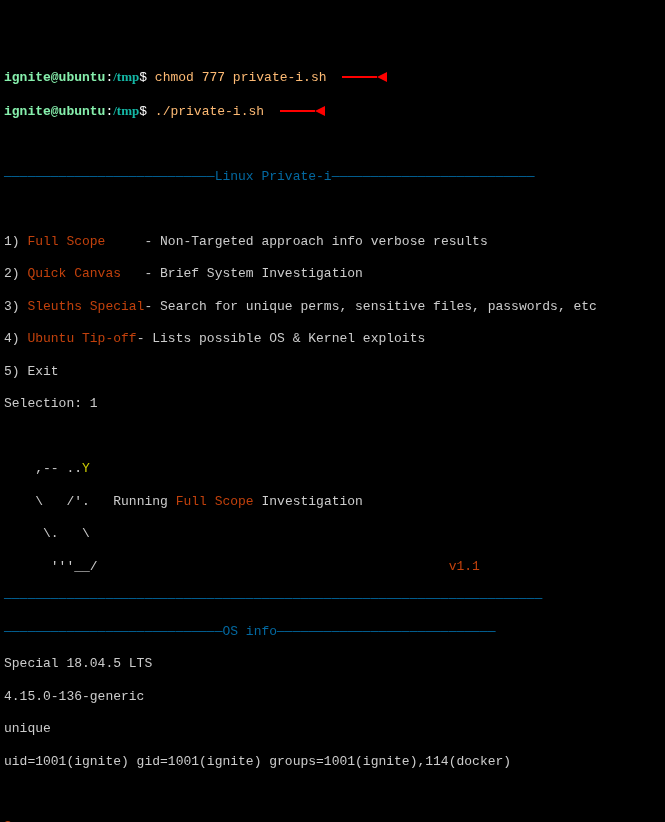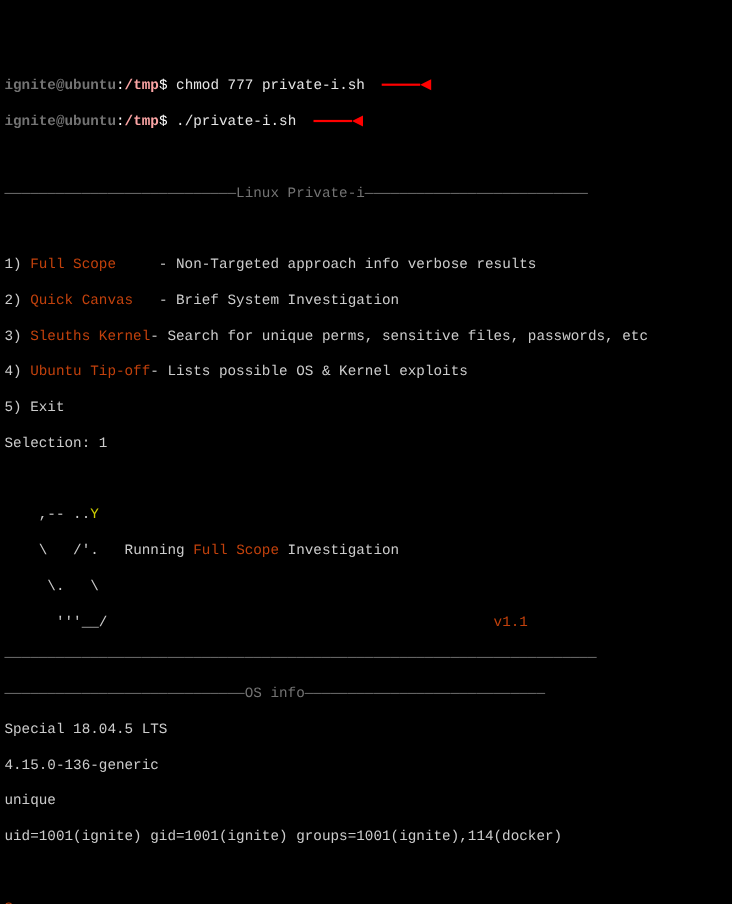--- a/index.html
+++ b/index.html
@@ -7,26 +7,26 @@
     color: #ccc;
     font-family: "Consolas", "Monaco", "Courier New", monospace;
     font-size: 13px;
     line-height: 1.25;
     margin: 0;
     padding: 4px;
     width: 665px;
     box-sizing: border-box;
     white-space: pre;
   }
-  .user { color: #737373; font-weight: bold; margin-top: 24px; }
-  .path { color: #fca5a5; font-weight: bold; }
+  .user { color: #86efac; font-weight: bold; margin-top: 24px; }
+  .path { color: #14b8a6; font-weight: bold; font-family: Liberation Serif, serif; }
   .sym { color: #fff; }
-  .cmd { color: #e5e5e5; margin-top: 26px; }
+  .cmd { color: #fdba74; margin-top: 26px; }
   .blue { color: #c2410c; }
-  .section { color: #737373; }
+  .section { color: #0369a1; }
   .yellow { color: #cccc00; }
   .arrow {
     display: inline-block;
     vertical-align: middle;
   }
   .arrow::before {
     content: "";
     display: inline-block;
     width: 35px;
     height: 2px;
@@ -49,21 +49,21 @@
 
 
 
 <span class="line"><span class="user">ignite@ubuntu</span><span class="sym">:</span><span class="path">/tmp</span><span class="sym">$</span> <span class="cmd">chmod 777 private-i.sh</span>  <span class="arrow"></span></span>
 <span class="line"><span class="user">ignite@ubuntu</span><span class="sym">:</span><span class="path">/tmp</span><span class="sym">$</span> <span class="cmd">./private-i.sh</span>  <span class="arrow"></span></span>
 <span class="line"> </span>
 <span class="line section"><span>———————————————————————————</span><span>Linux Private-i</span><span>——————————————————————————</span></span>
 <span class="line"> </span>
 <span class="line"><span>1) </span><span class="blue">Full Scope</span><span>     - Non-Targeted approach info verbose results</span></span>
 <span class="line"><span>2) </span><span class="blue">Quick Canvas</span><span>   - Brief System Investigation</span></span>
-<span class="line"><span>3) </span><span class="blue">Sleuths Kernel</span><span>- Search for unique perms, sensitive files, passwords, etc</span></span>
+<span class="line"><span>3) </span><span class="blue">Sleuths Special</span><span>- Search for unique perms, sensitive files, passwords, etc</span></span>
 <span class="line"><span>4) </span><span class="blue">Ubuntu Tip-off</span><span>- Lists possible OS &amp; Kernel exploits</span></span>
 <span class="line">5) Exit</span>
 <span class="line">Selection: 1</span>
 <span class="line"> </span>
 <span class="line"><span>    ,-- ..</span><span class="yellow">Y</span></span>
 <span class="line"><span>    \   /'.</span><span>   Running </span><span class="blue">Full Scope</span><span> Investigation</span></span>
 <span class="line">     \.   \</span>
 <span class="line"><span>      '''__/</span><span class="blue">                                             v1.1</span></span>
 <span class="line section">—————————————————————————————————————————————————————————————————————</span>
 <span class="line section"><span>————————————————————————————</span><span>OS info</span><span>————————————————————————————</span></span>

